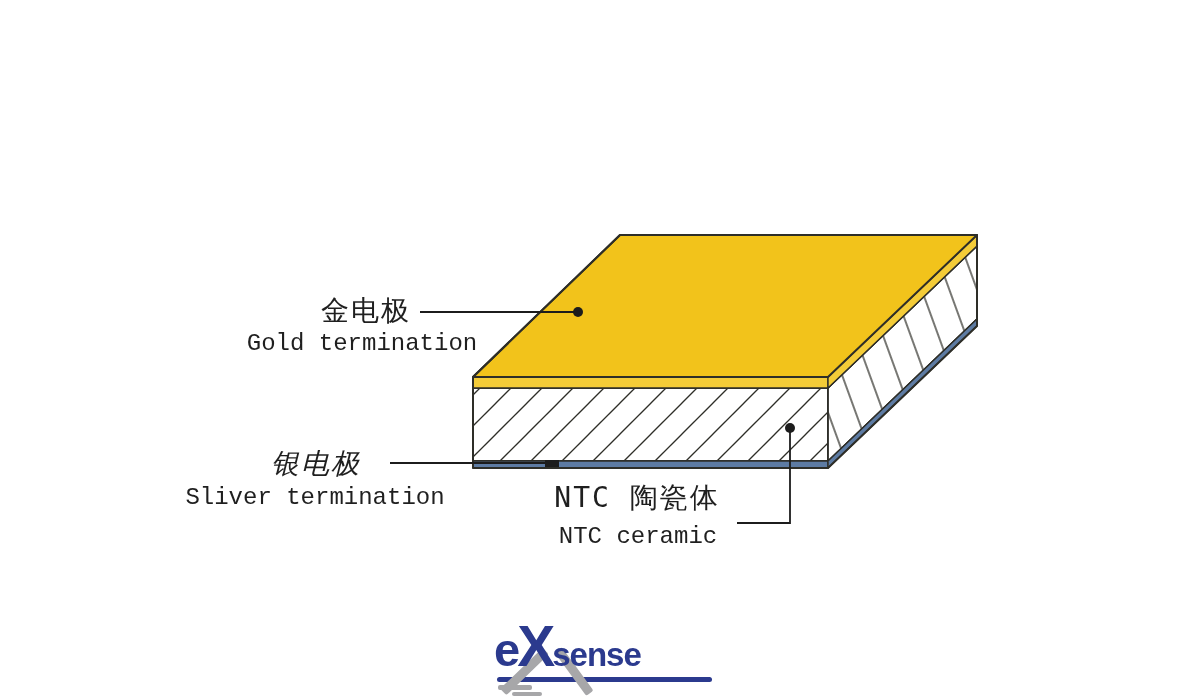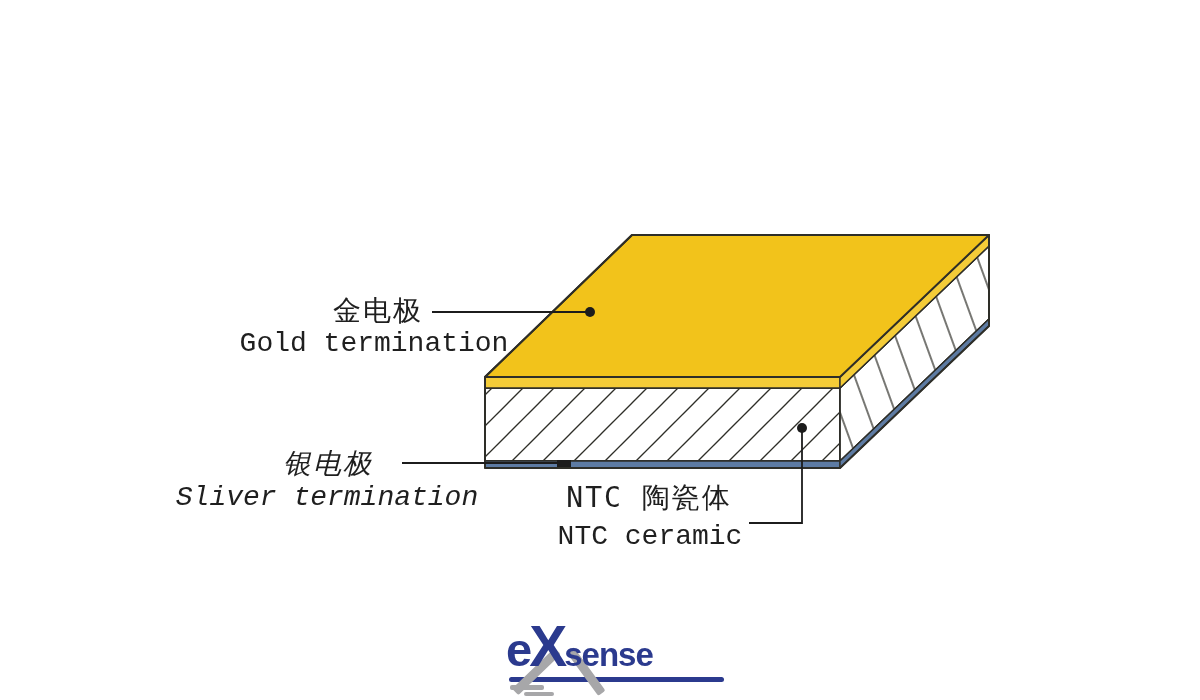--- a/index.html
+++ b/index.html
@@ -1,38 +1,38 @@
 <!DOCTYPE html>
 <html style="--gold: #F2C31B; --gold_side: #F4CC38; --silver: #5D7BA3; --ceramic: #FFFFFF; --outline: #2E2E28; --line: #1C1C1C; --logo_blue: #2B3A8E; --logo_gray: #A7A7A9;"><head>
 <meta charset="utf-8">
 <style>
   html,body{margin:0;padding:0;}
   body{
     width:1200px;height:700px;background:#ffffff;position:relative;overflow:hidden;
     font-family:"Liberation Mono", monospace;
   }
-  .stage{position:absolute;inset:0;margin-left:12px;}
+  .stage{position:absolute;inset:0;}
   svg{position:absolute;left:0;top:0;}
 
   
   .f-gold{fill:var(--gold,#F2C31B);}
   .f-goldside{fill:var(--gold_side,#F4CC38);}
   .f-silver{fill:var(--silver,#5D7BA3);}
   .f-ceramic{fill:var(--ceramic,#ffffff);}
   .edge{stroke:var(--outline,#2E2E28);stroke-width:2;stroke-linejoin:round;}
   .edge-thin{stroke:var(--outline,#2E2E28);stroke-width:1.4;stroke-linejoin:round;}
   .leader{stroke:var(--line,#1c1c1c);stroke-width:1.8;fill:none;}
   .marker{fill:var(--line,#15151f);stroke:none;}
 
   .lbl{
     position:absolute;transform:translate(-50%,-50%);
     white-space:nowrap;color:#1f1f1f;line-height:1.1;text-align:center;
   }
   .zh{font-size:28px;letter-spacing:2px;font-family:"DejaVu Sans Mono","DejaVu Sans",monospace;}
-  .en{font-size:28px;font-family:"Liberation Mono",monospace;text-align:center;}
+  .en{font-size:24px;font-family:"Liberation Mono",monospace;text-align:center;}
 
   
   .logo{position:absolute;left:488px;top:628px;width:236px;height:72px;}
   .logo-text{
     position:absolute;left:6px;top:-8px;display:flex;align-items:baseline;
     font-family:"Liberation Sans",sans-serif;font-weight:700;
     color:var(--logo_blue,#2B3A8E);letter-spacing:-1px;line-height:52px;
   }
   .logo-text .l-e{font-size:47px;}
   .logo-text .l-x{font-size:57px;margin:0 -2px;}
@@ -88,21 +88,21 @@
     <rect x="545" y="460" width="14" height="7" class="marker"></rect>
 
     <polyline points="737,523 790,523 790,428" class="leader"></polyline>
     <circle cx="790" cy="428" r="5" class="marker"></circle>
   </svg>
 
   <div class="lbl zh" style="left:366px;top:311px;">金电极</div>
   <div class="lbl en" style="left:362px;top:344px;">Gold termination</div>
 
   <div class="lbl zh" style="left:316px;top:464px;font-style:italic;">银电极</div>
-  <div class="lbl en" style="left:315px;top:498px;font-style:italic;">Sliver termination</div>
+  <div class="lbl en" style="left:315px;top:498px;">Sliver termination</div>
 
   <div class="lbl zh" style="left:637px;top:498px;">NTC 陶瓷体</div>
   <div class="lbl en" style="left:638px;top:537px;">NTC ceramic</div>
 
   <div class="logo">
     <div class="logo-underline"></div>
     <div class="streak streak-left"></div>
     <div class="streak streak-right"></div>
     <div class="streak dash1"></div>
     <div class="streak dash2"></div>

